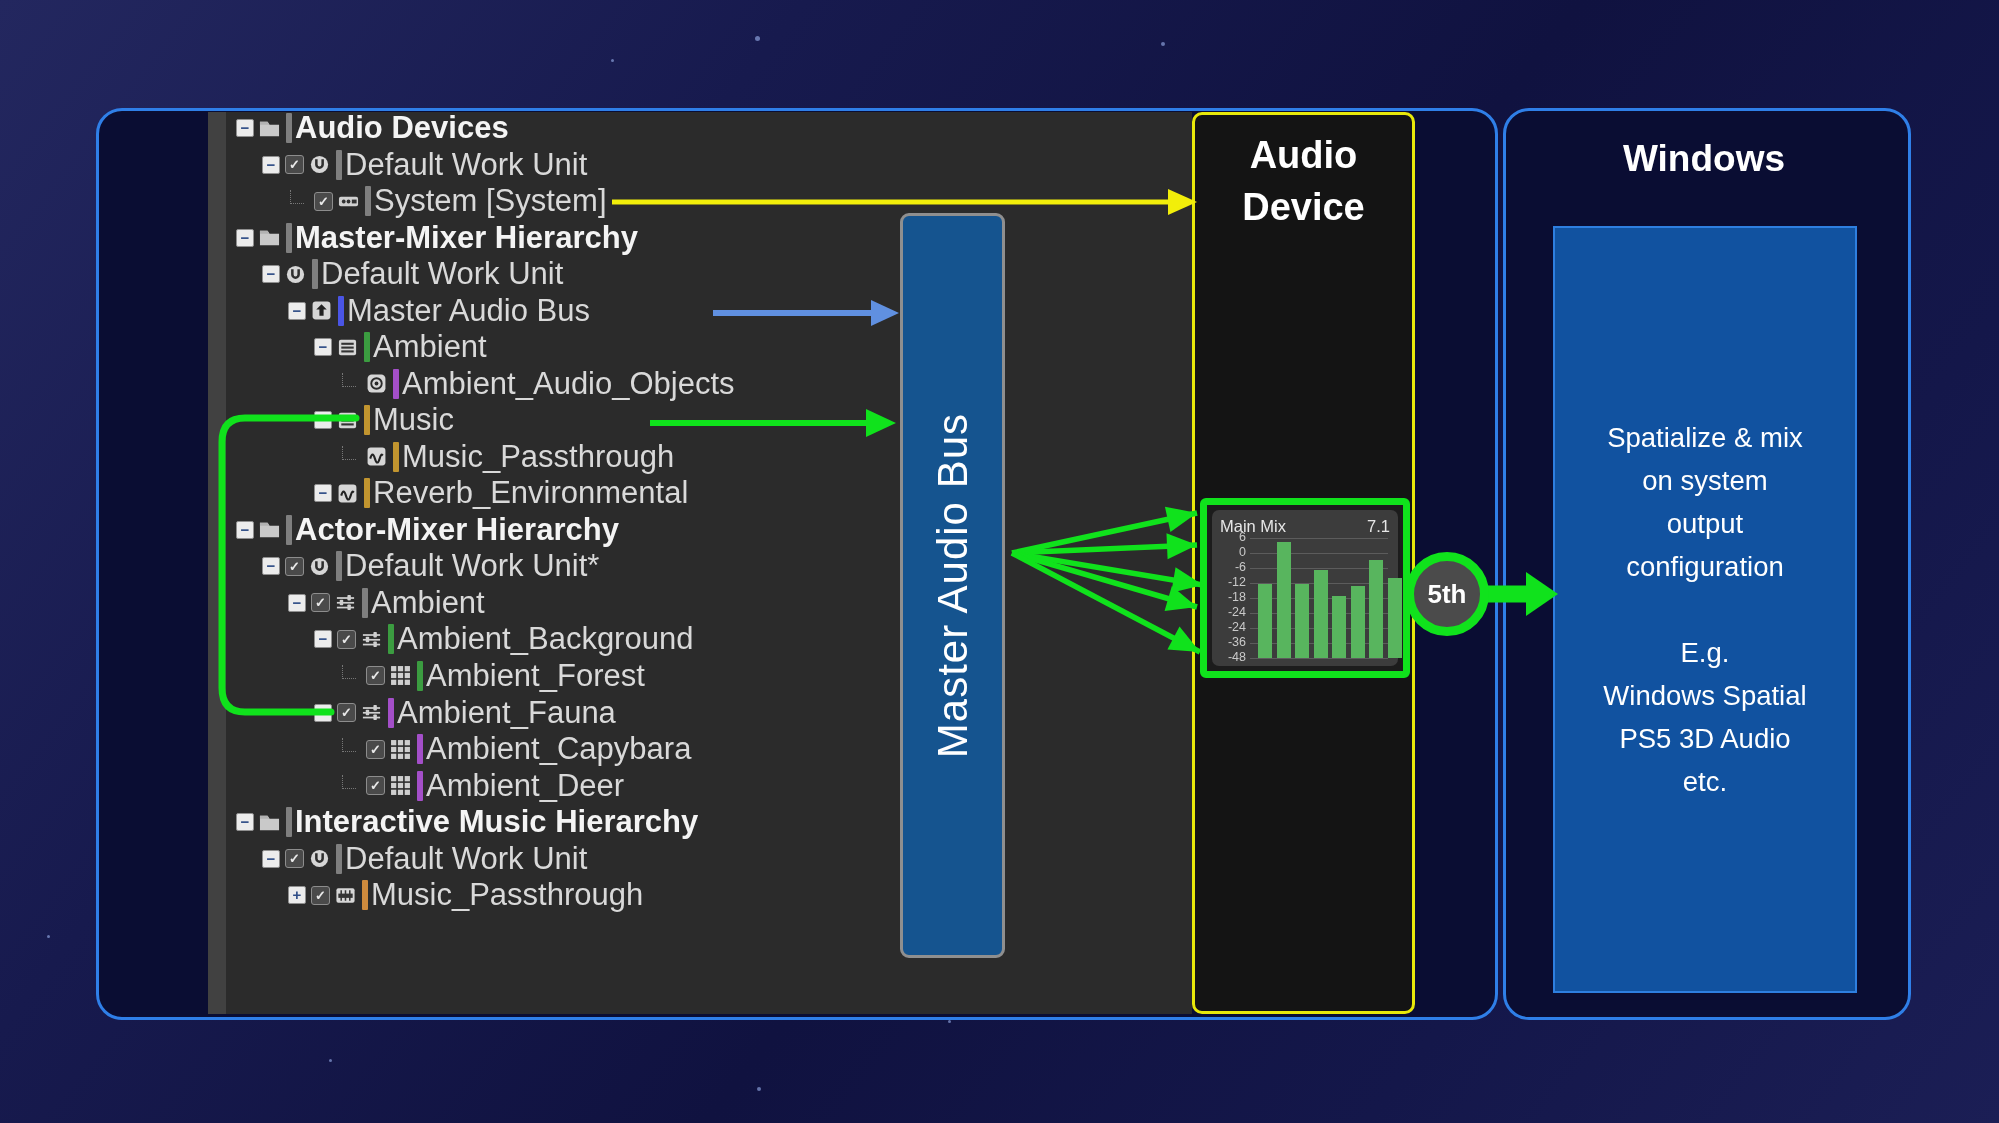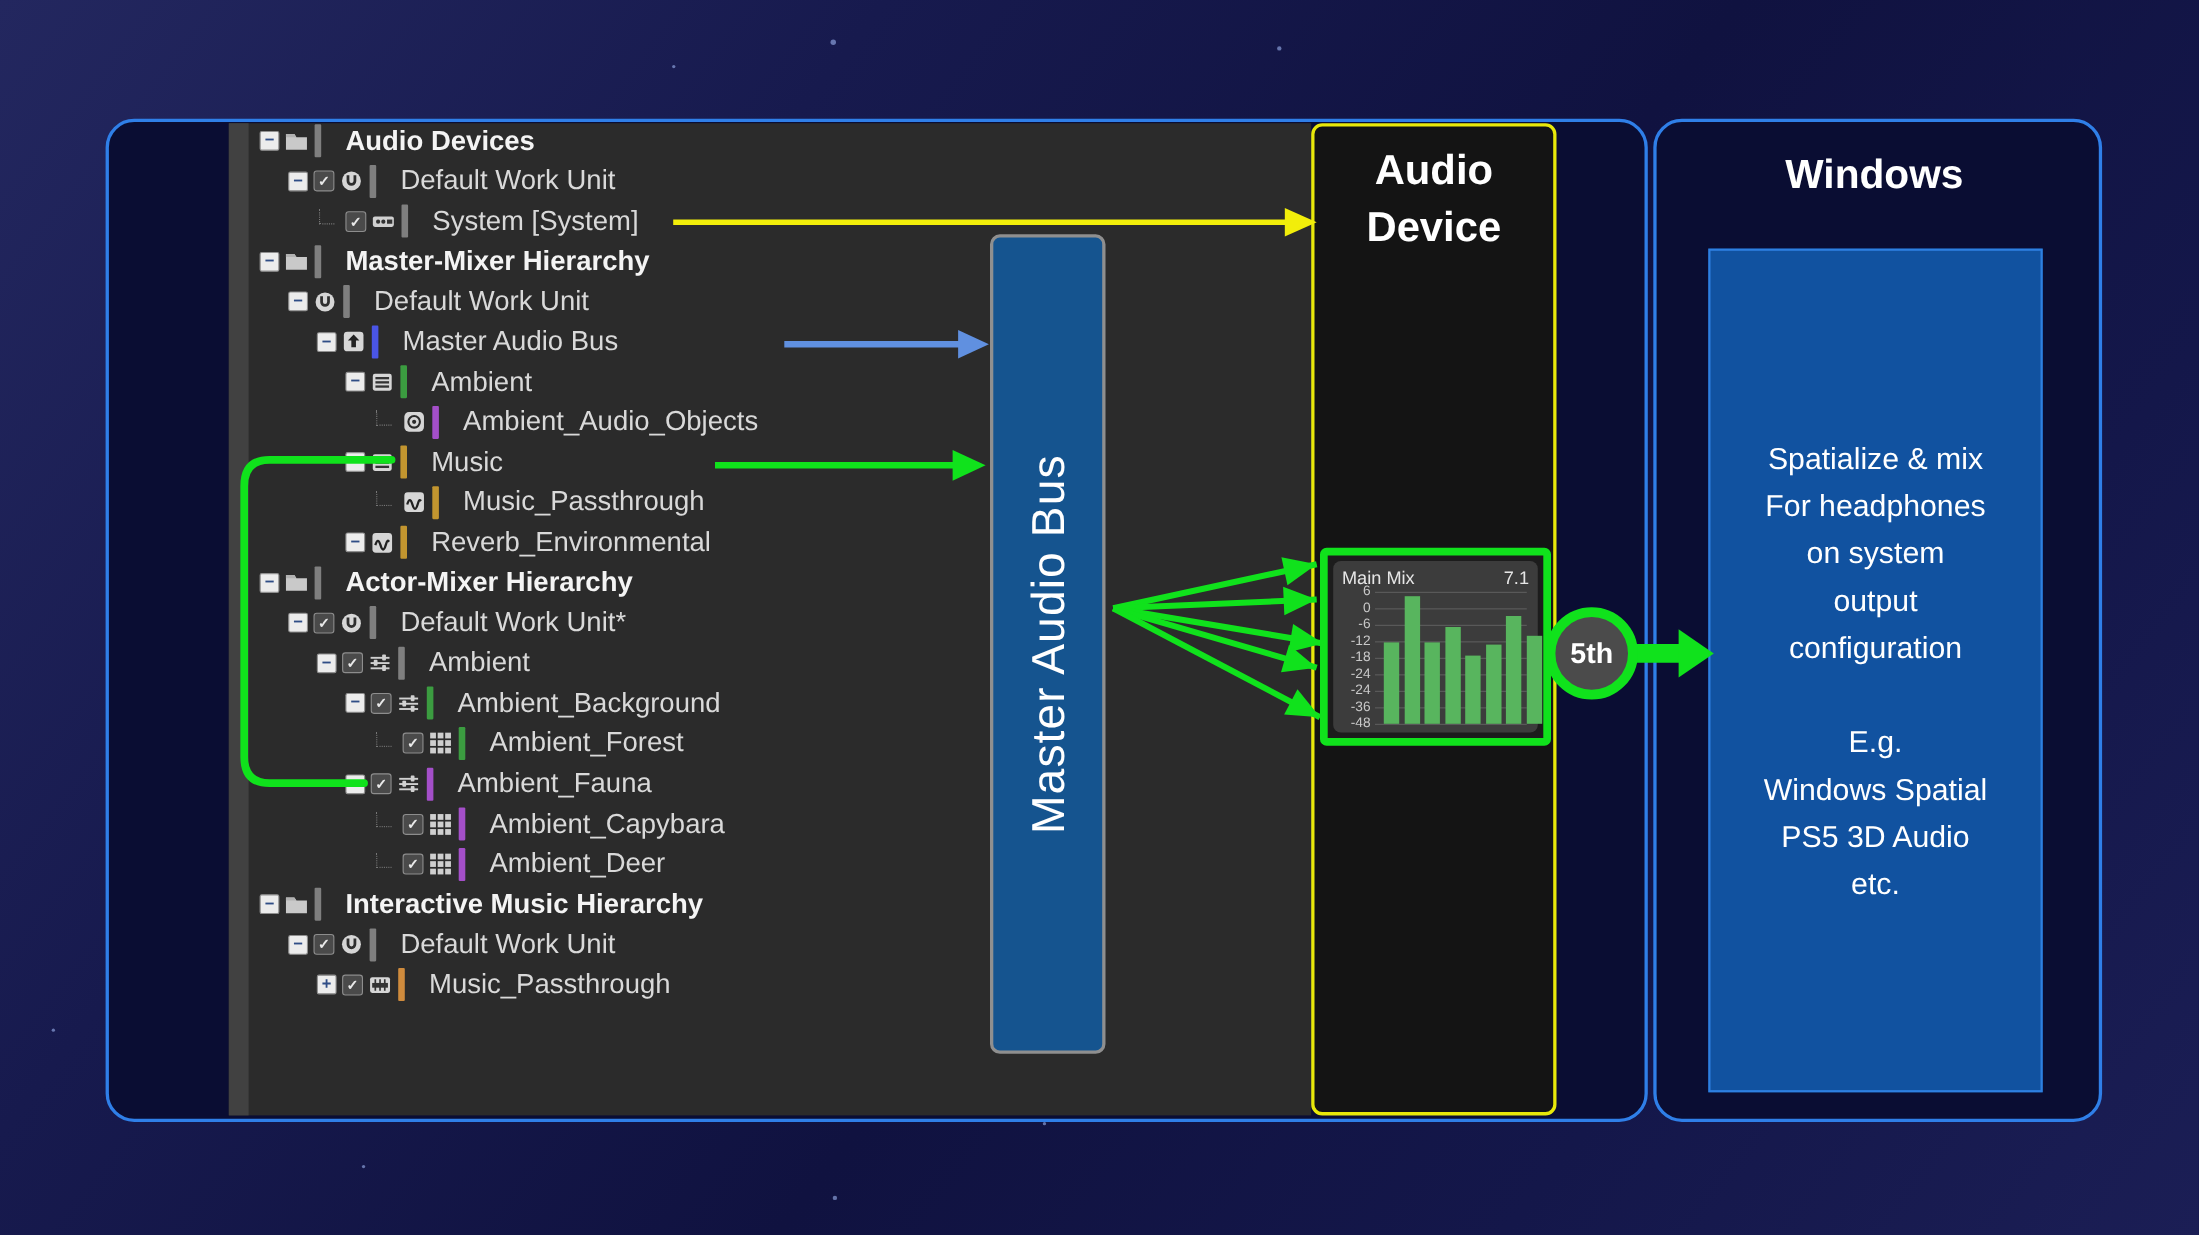--- a/index.html
+++ b/index.html
@@ -18,21 +18,21 @@
   .trow{height:36.52px;display:flex;align-items:center;}
   .exp{width:18px;height:18px;flex:none;background:#ececec;border:1px solid #8f8f8f;border-radius:2px;
        color:#2f4d86;font-weight:bold;font-size:15px;line-height:16px;text-align:center;box-sizing:border-box;}
   .elbow{width:13px;height:13px;flex:none;border-left:1px dotted #777;border-bottom:1px dotted #777;
          transform:translateY(-4px);margin:0 5px 0 2px;}
   .cb{width:19px;height:19px;flex:none;margin-left:5px;background:#4a4a4a;border:1px solid #8d8d8d;border-radius:3px;
       color:#e9e9e9;font-weight:bold;font-size:13px;line-height:17px;text-align:center;box-sizing:border-box;}
   .ticon{width:21px;height:21px;flex:none;margin-left:5px;}
   .ticon svg{width:100%;height:100%;display:block;}
   .cbar{width:6px;height:30px;flex:none;margin-left:6px;border-radius:1px;}
-  .lbl{margin-left:22px;font-size:25px;color:#d9d9d9;white-space:nowrap;}
+  .lbl{margin-left:3px;font-size:31px;color:#d9d9d9;white-space:nowrap;}
   .trow.bold .lbl{font-weight:bold;color:#f4f4f4;}
   
   #bus-box{position:absolute;left:900px;top:213px;width:105px;height:745px;background:#15548f;
            border:3px solid #8f8f8f;border-radius:9px;display:flex;align-items:center;justify-content:center;box-sizing:border-box;}
   #bus-box .vlabel{writing-mode:vertical-rl;transform:rotate(180deg);color:#fff;font-size:42px;letter-spacing:1px;}
   
   #audio-device{position:absolute;left:1192px;top:112px;width:223px;height:902px;background:#141414;
                 border:3px solid #e8e80a;border-radius:10px;box-sizing:border-box;}
   #audio-device .title{margin-top:14px;text-align:center;color:#fff;font-weight:bold;font-size:38px;line-height:1.38;}
   
@@ -478,21 +478,20 @@
     </g>
   </svg>
 
   <div id="badge">
     <span>5th</span>
   </div>
 
   <div id="endpoint-title">Windows</div>
   <div id="endpoint-inner">
       <div class="ep-line">Spatialize &amp; mix</div>
-      <div class="ep-line">For headphones</div>
       <div class="ep-line">on system</div>
       <div class="ep-line">output</div>
       <div class="ep-line">configuration</div>
       <div class="ep-line">&nbsp;</div>
       <div class="ep-line">E.g.</div>
       <div class="ep-line">Windows Spatial</div>
       <div class="ep-line">PS5 3D Audio</div>
       <div class="ep-line">etc.</div>
     </div>
 

